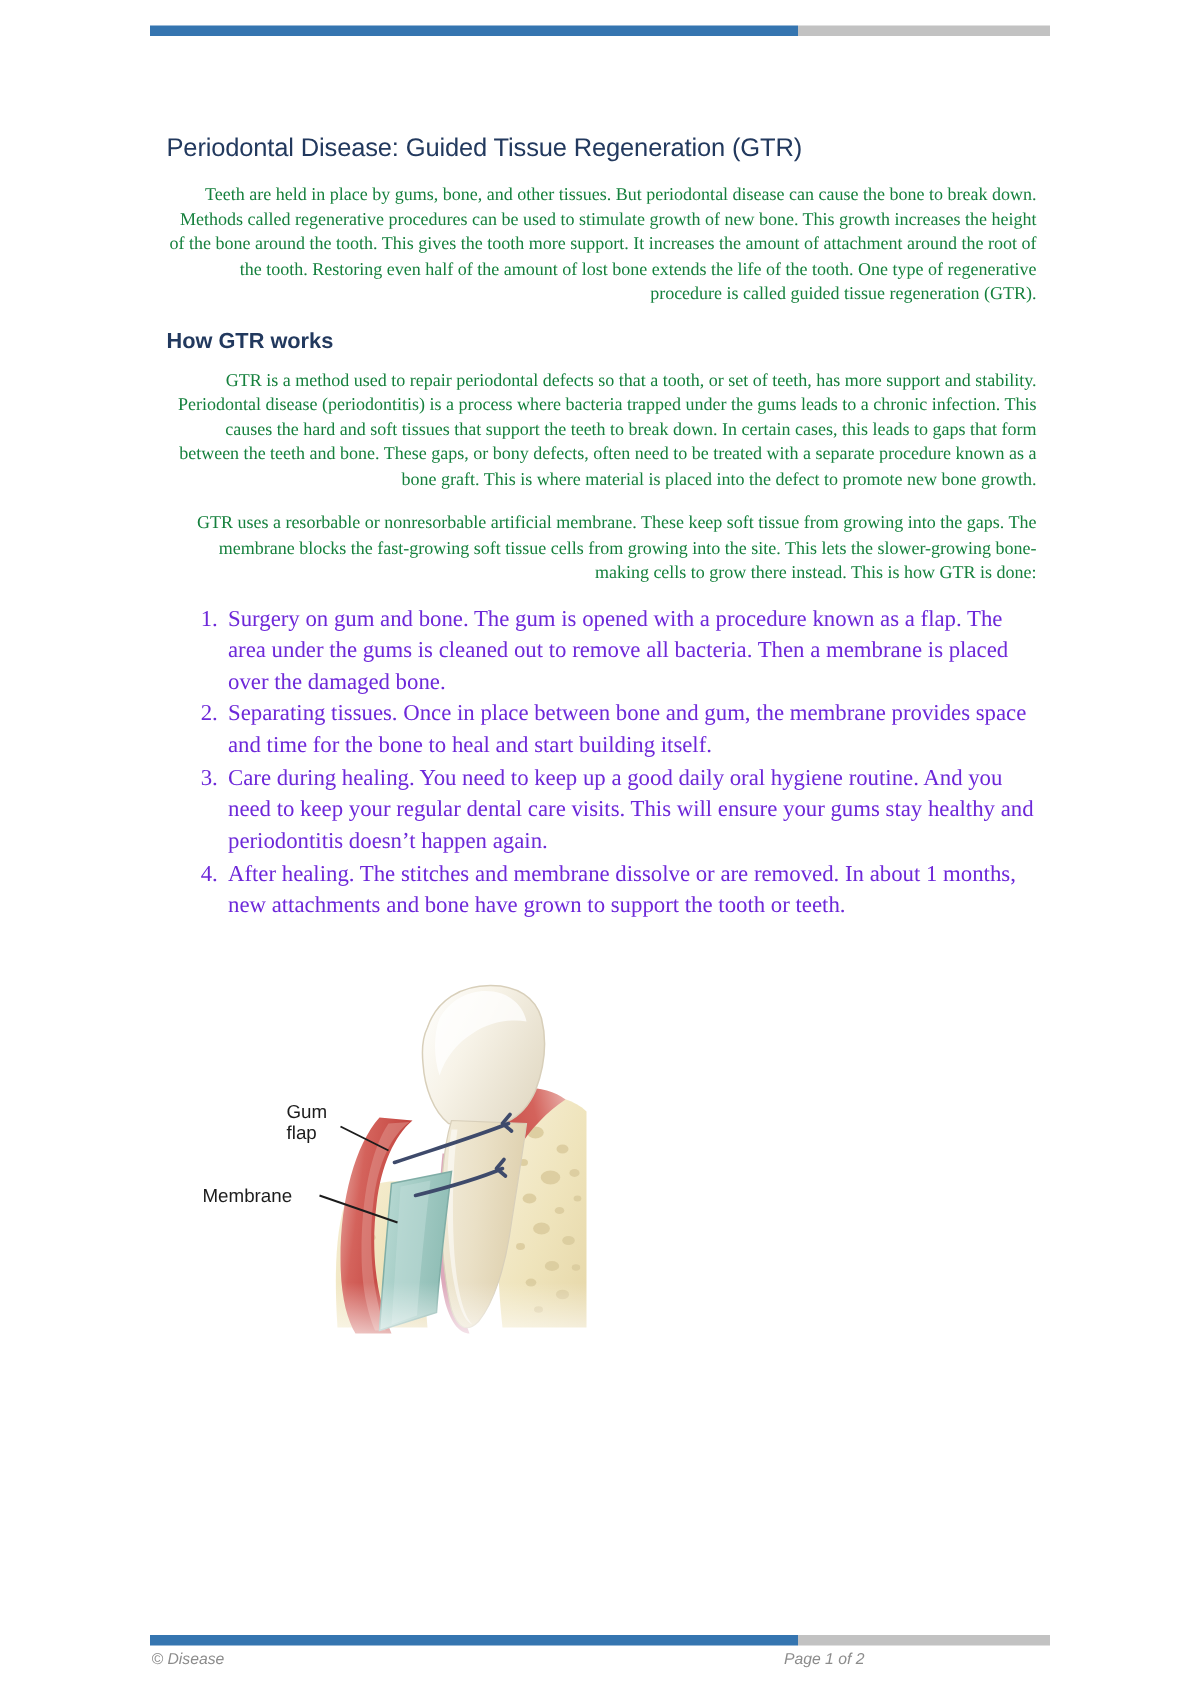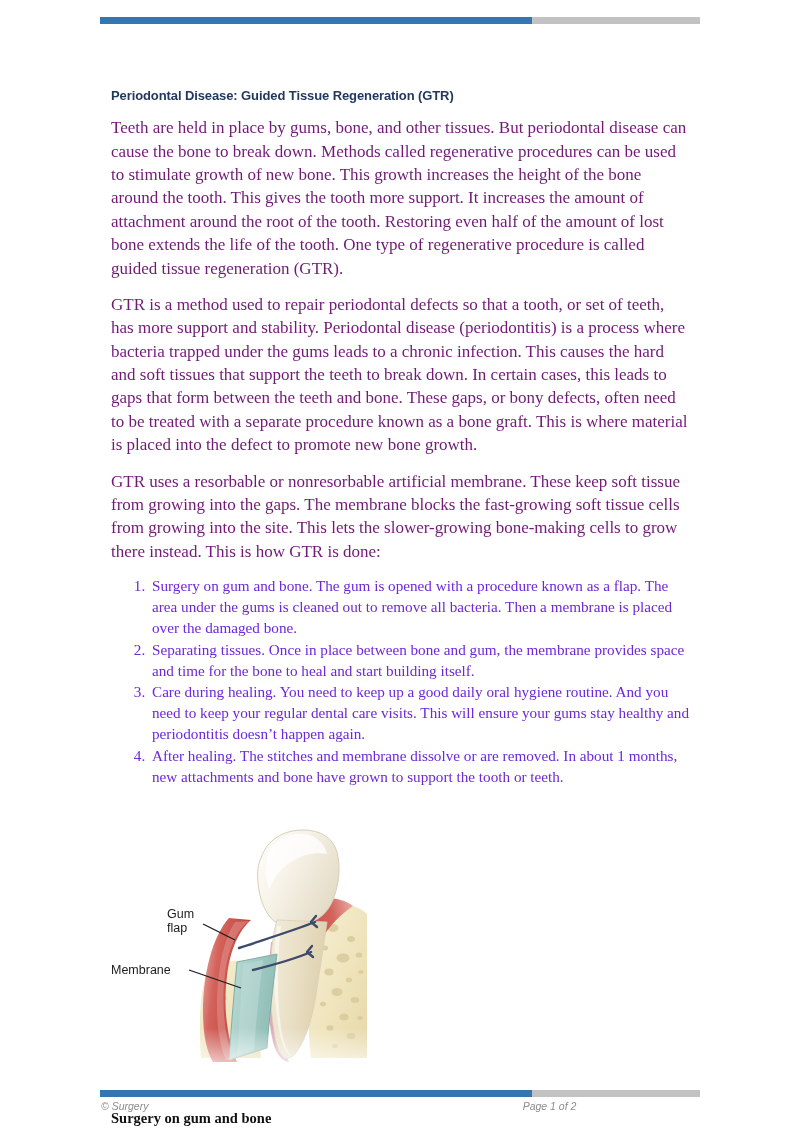--- a/index.html
+++ b/index.html
@@ -38,62 +38,63 @@
   
   .page {
     position: absolute;
     left: 111px;
     top: 88px;
     width: 580px;
   }
 
   h1.doc-title {
     font-family: "Liberation Sans", "DejaVu Sans", sans-serif;
-    font-size: 13px;
+    font-size: 17px;
     line-height: 1.25;
-    font-weight: bold;
+    font-weight: normal;
     color: #22395e;
     margin: 0 0 12px 0;
     letter-spacing: -0.1px;
   }
 
   h2.section-title {
     font-family: "Liberation Sans", "DejaVu Sans", sans-serif;
     font-size: 14.5px;
     font-weight: bold;
     color: #22395e;
     margin: 16px 0 9px 0;
   }
 
   p.body-text {
-    font-size: 17px;
+    font-size: 12px;
     line-height: 1.375;
-    color: #701a75;
+    color: #15803d;
     margin: 0 0 13px 0;
-    text-align: left;
+    text-align: right;
   }
 
   ol.steps {
     margin: 2px 0 0 0;
     padding-left: 38px;
     font-size: 15.2px;
     line-height: 1.375;
     color: #6d28d9;
   }
   ol.steps > li {
     margin-bottom: 1px;
     padding-left: 3px;
   }
 
   
   .figure {
     margin-top: 34px;
     position: relative;
     width: 580px;
     height: 268px;
+    margin-left: 24px;
   }
   .figure svg { display: block; }
 
   .caption {
     font-family: "Liberation Serif", "DejaVu Serif", serif;
     font-size: 14.5px;
     font-weight: bold;
     color: #111111;
     margin-top: 26px;
   }
@@ -117,20 +118,21 @@
   <div class="rule-blue" style="width: 72%; background: rgb(53, 117, 176);"></div>
   <div class="rule-gray" style="background: rgb(194, 194, 194);"></div>
 </div>
 
 <div class="page">
 
   <h1 class="doc-title">Periodontal Disease: Guided Tissue Regeneration (GTR)</h1>
 
   <p class="body-text">Teeth are held in place by gums, bone, and other tissues. But periodontal disease can cause the bone to break down. Methods called regenerative procedures can be used to stimulate growth of new bone. This growth increases the height of the bone around the tooth. This gives the tooth more support. It increases the amount of attachment around the root of the tooth. Restoring even half of the amount of lost bone extends the life of the tooth. One type of regenerative procedure is called guided tissue regeneration (GTR).</p>
 
+  <h2 class="section-title">How GTR works</h2>
 
   <p class="body-text">GTR is a method used to repair periodontal defects so that a tooth, or set of teeth, has more support and stability. Periodontal disease (periodontitis) is a process where bacteria trapped under the gums leads to a chronic infection. This causes the hard and soft tissues that support the teeth to break down. In certain cases, this leads to gaps that form between the teeth and bone. These gaps, or bony defects, often need to be treated with a separate procedure known as a bone graft. This is where material is placed into the defect to promote new bone growth.</p>
 
   <p class="body-text">GTR uses a resorbable or nonresorbable artificial membrane. These keep soft tissue from growing into the gaps. The membrane blocks the fast-growing soft tissue cells from growing into the site. This lets the slower-growing bone-making cells to grow there instead. This is how GTR is done:</p>
 
   <ol class="steps">
     <li>Surgery on gum and bone. The gum is opened with a procedure known as a flap. The area under the gums is cleaned out to remove all bacteria. Then a membrane is placed over the damaged bone.</li>
     <li>Separating tissues. Once in place between bone and gum, the membrane provides space and time for the bone to heal and start building itself.</li>
     <li>Care during healing. You need to keep up a good daily oral hygiene routine. And you need to keep your regular dental care visits. This will ensure your gums stay healthy and periodontitis doesn’t happen again.</li>
     <li>After healing. The stitches and membrane dissolve or are removed. In about 1 months, new attachments and bone have grown to support the tooth or teeth.</li>
@@ -252,23 +254,22 @@
         <line x1="78" y1="148" x2="130" y2="166"></line>
       </g>
 
       <g font-family="Liberation Sans, DejaVu Sans, sans-serif" font-size="12.5" fill="#1c1c1c">
         <text x="56" y="96">Gum</text>
         <text x="56" y="110">flap</text>
         <text x="0" y="152">Membrane</text>
       </g>
     </svg>
 
-    <div class="caption">Surgery on gum and bone</div>
   </div>
 </div>
 
 <div class="rule" id="footer-rule">
   <div class="rule-blue" style="width: 72%; background: rgb(53, 117, 176);"></div>
   <div class="rule-gray" style="background: rgb(194, 194, 194);"></div>
 </div>
 
-<div class="footer-text" id="footer-copyright">© Surgery</div>
+<div class="footer-text" id="footer-copyright">© Disease</div>
 <div class="footer-text" id="footer-pagenum">Page 1 of 2</div>
 
 </body></html>

